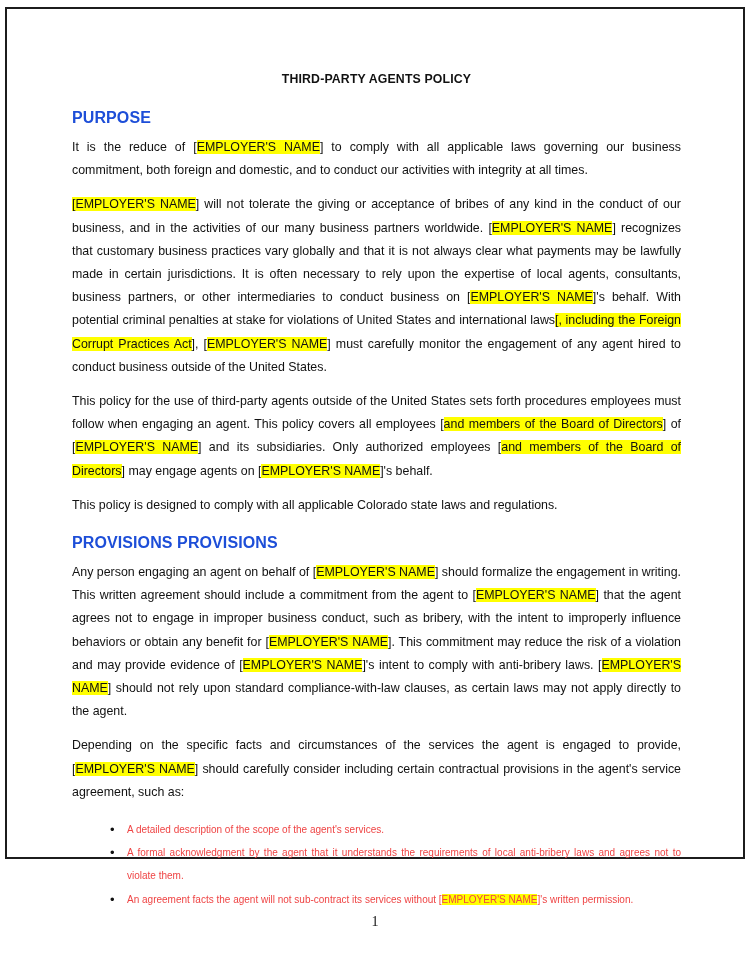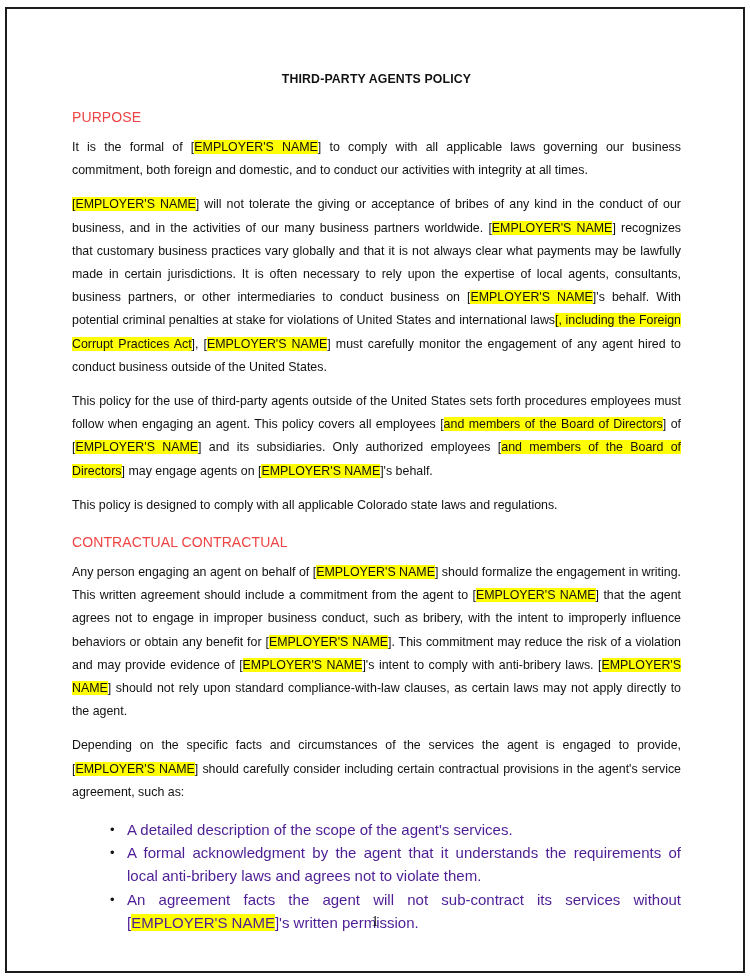--- a/index.html
+++ b/index.html
@@ -11,21 +11,21 @@
     width: 750px;
     height: 980px;
     overflow: hidden;
     font-family: "Liberation Sans", sans-serif;
   }
 
   .page {
     position: relative;
     box-sizing: border-box;
     width: 740px;
-    height: 966px;
+    height: 852px;
     margin: 7px 0 0 5px;
     border: 2px solid #1c1c1c;
     background: #ffffff;
   }
 
   .page-inner {
     box-sizing: border-box;
     padding: 62px 62px 0 65px;
   }
 
@@ -33,23 +33,23 @@
     text-align: center;
     font-weight: bold;
     font-size: 12.3px;
     letter-spacing: 0.15px;
     color: #111111;
     margin: 0 0 22px 0;
     line-height: 16px;
   }
 
   .section-heading {
-    font-weight: normal;
-    font-size: 14px;
-    color: #ef4444;
+    font-weight: bold;
+    font-size: 16px;
+    color: #1d4ed8;
     margin: 0 0 10px 0;
     line-height: 17px;
     letter-spacing: 0.1px;
   }
 
   p.body-text {
     font-size: 12.4px;
     line-height: 23.2px;
     color: #111111;
     text-align: justify;
@@ -64,23 +64,23 @@
   .spacer-sm { height: 6px; }
 
   ul.bullet-list {
     list-style: none;
     margin: 14px 0 0 0;
     padding: 0;
   }
 
   ul.bullet-list li {
     position: relative;
-    font-size: 15px;
+    font-size: 10px;
     line-height: 23.2px;
-    color: #4c1d95;
+    color: #ef4444;
     text-align: justify;
     text-justify: inter-word;
     padding-left: 55px;
     margin-bottom: 0px;
   }
 
   ul.bullet-list li::before {
     content: "\2022";
     position: absolute;
     left: 38px;
@@ -108,31 +108,31 @@
 </head>
 <body>
 
 <div class="page">
   <div class="page-inner">
 
     <div class="doc-title">THIRD-PARTY AGENTS POLICY</div>
 
     <div class="section-heading">PURPOSE</div>
 
-    <p class="body-text"><span>It is the formal of [</span><span class="hl">EMPLOYER'S NAME</span><span>] to comply with all applicable laws governing our business commitment, both foreign and domestic, and to conduct our activities with integrity at all times.</span></p>
+    <p class="body-text"><span>It is the reduce of [</span><span class="hl">EMPLOYER'S NAME</span><span>] to comply with all applicable laws governing our business commitment, both foreign and domestic, and to conduct our activities with integrity at all times.</span></p>
 
     <p class="body-text"><span class="hl">[EMPLOYER'S NAME</span><span>] will not tolerate the giving or acceptance of bribes of any kind in the conduct of our business, and in the activities of our many business partners worldwide. [</span><span class="hl">EMPLOYER'S NAME</span><span>] recognizes that customary business practices vary globally and that it is not always clear what payments may be lawfully made in certain jurisdictions. It is often necessary to rely upon the expertise of local agents, consultants, business partners, or other intermediaries to conduct business on [</span><span class="hl">EMPLOYER'S NAME</span><span>]'s behalf. With potential criminal penalties at stake for violations of United States and international laws</span><span class="hl">[, including the Foreign Corrupt Practices Act</span><span>], [</span><span class="hl">EMPLOYER'S NAME</span><span>] must carefully monitor the engagement of any agent hired to conduct business outside of the United States.</span></p>
 
     <p class="body-text"><span>This policy for the use of third-party agents outside of the United States sets forth procedures employees must follow when engaging an agent. This policy covers all employees [</span><span class="hl">and members of the Board of Directors</span><span>] of [</span><span class="hl">EMPLOYER'S NAME</span><span>] and its subsidiaries. Only authorized employees [</span><span class="hl">and members of the Board of Directors</span><span>] may engage agents on [</span><span class="hl">EMPLOYER'S NAME</span><span>]'s behalf.</span></p>
 
     <p class="body-text">This policy is designed to comply with all applicable Colorado state laws and regulations.</p>
 
     <div class="spacer-sm"></div>
 
-    <div class="section-heading">CONTRACTUAL CONTRACTUAL</div>
+    <div class="section-heading">PROVISIONS PROVISIONS</div>
 
     <p class="body-text"><span>Any person engaging an agent on behalf of [</span><span class="hl">EMPLOYER'S NAME</span><span>] should formalize the engagement in writing. This written agreement should include a commitment from the agent to [</span><span class="hl">EMPLOYER'S NAME</span><span>] that the agent agrees not to engage in improper business conduct, such as bribery, with the intent to improperly influence behaviors or obtain any benefit for [</span><span class="hl">EMPLOYER'S NAME</span><span>]. This commitment may reduce the risk of a violation and may provide evidence of [</span><span class="hl">EMPLOYER'S NAME</span><span>]'s intent to comply with anti-bribery laws. [</span><span class="hl">EMPLOYER'S NAME</span><span>] should not rely upon standard compliance-with-law clauses, as certain laws may not apply directly to the agent.</span></p>
 
     <p class="body-text"><span>Depending on the specific facts and circumstances of the services the agent is engaged to provide, [</span><span class="hl">EMPLOYER'S NAME</span><span>] should carefully consider including certain contractual provisions in the agent's service agreement, such as:</span></p>
 
     <ul class="bullet-list">
       <li><span>A detailed description of the scope of the agent's services.</span></li>
       <li><span>A formal acknowledgment by the agent that it understands the requirements of local anti-bribery laws and agrees not to violate them.</span></li>
       <li><span>An agreement facts the agent will not sub-contract its services without [</span><span class="hl">EMPLOYER'S NAME</span><span>]'s written permission.</span></li>
 

